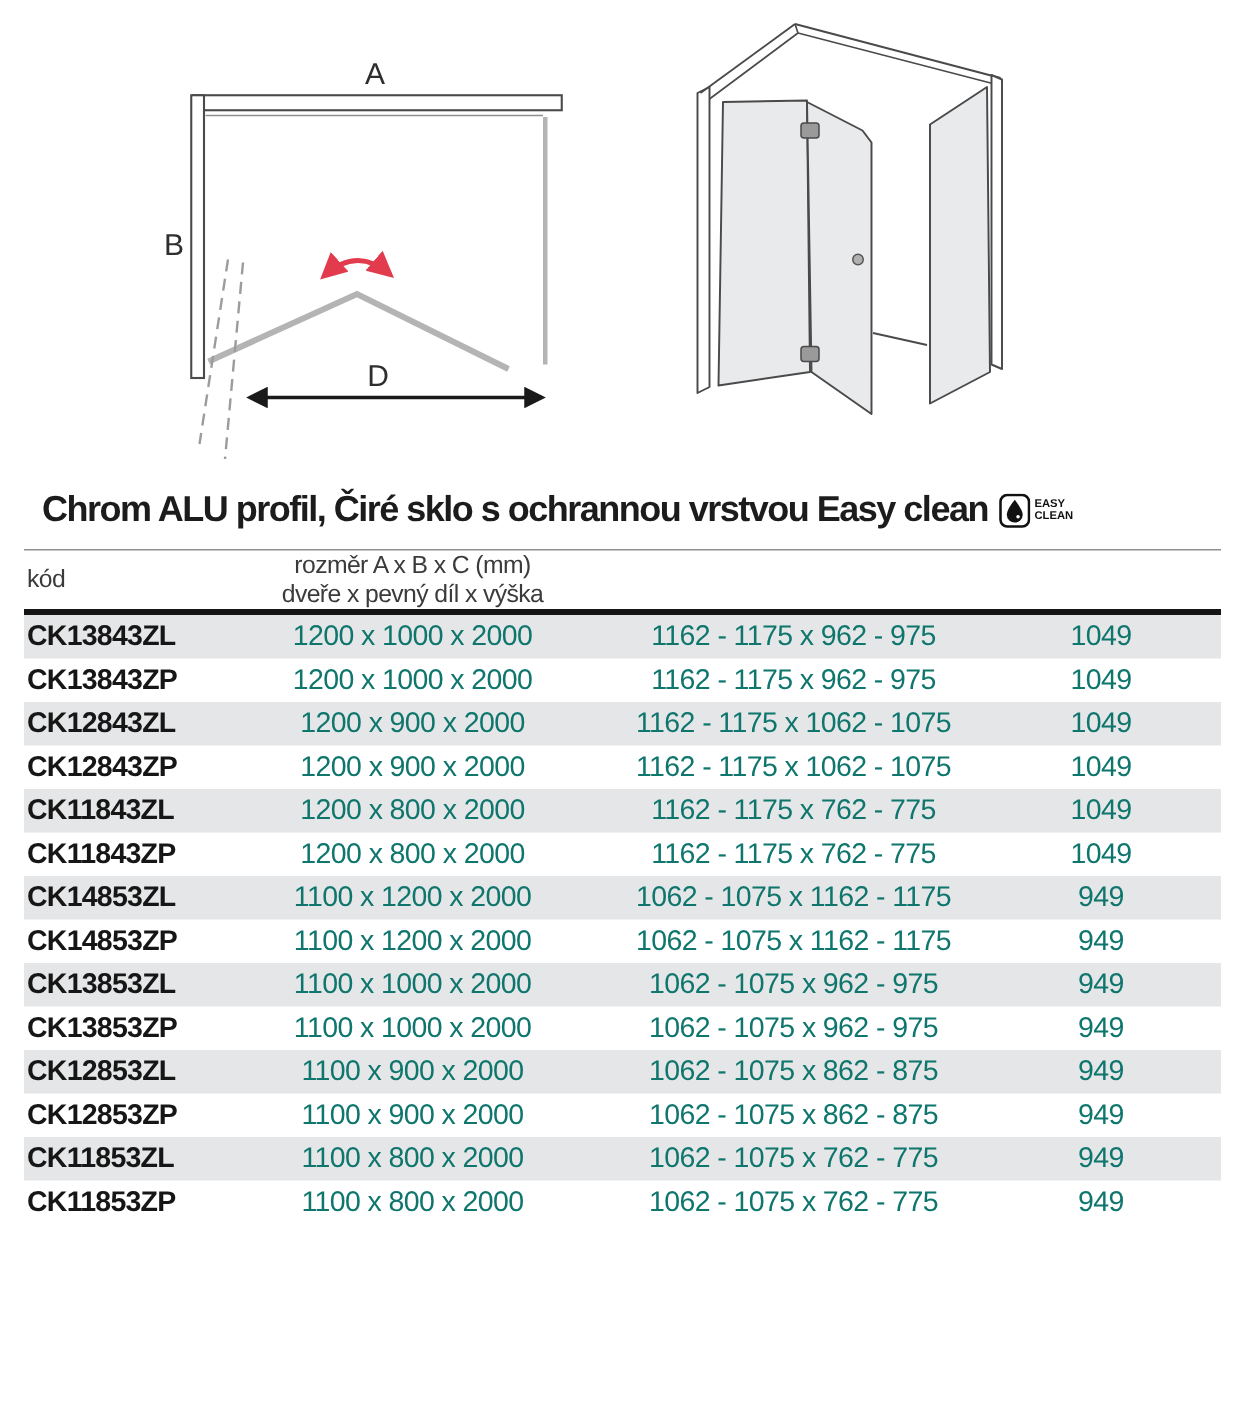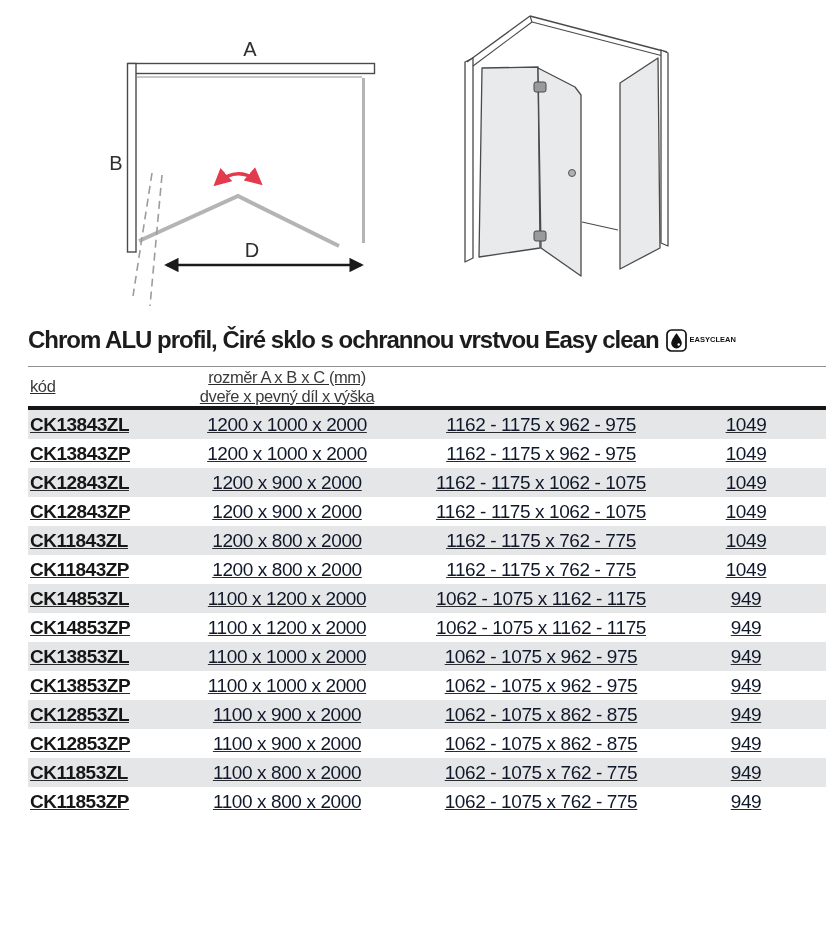--- a/index.html
+++ b/index.html
@@ -14,42 +14,42 @@
   .diagrams svg { position:absolute; left:0; top:0; }
   .diag-label { font-family:"Liberation Sans", sans-serif; }
 
   
   .title-row { position:absolute; left:28px; top:326px; width:798px;
                display:flex; align-items:center; }
   .page-title { font-size:24px; font-weight:bold; letter-spacing:-1px;
                 color:#1c1c1c; white-space:nowrap; }
   .easyclean { display:flex; align-items:center; margin-left:7px; }
   .ec-box { width:21px; height:23px; display:block; }
-  .ec-text { display:flex; flex-direction:row; margin-left:3px;
+  .ec-text { display:flex; flex-direction:column; margin-left:3px;
              font-size:7.5px; font-weight:bold; line-height:8px; color:#111;
              letter-spacing:0; }
 
   
-  .spec-table { position:absolute; left:28px; top:366px; width:798px;text-decoration:underline; }
+  .spec-table { position:absolute; left:16px; top:366px; width:798px; }
   .thead { display:flex; align-items:stretch; height:44px;
            border-top:1px solid #8f8f8f; border-bottom:4px solid #151515; }
   .th { display:flex; flex-direction:column; justify-content:center;
         font-size:16.5px; letter-spacing:-0.4px; color:#3b3b3b; line-height:19px; }
   .th.left { align-items:flex-start; padding-left:2px; }
   .th.center { align-items:center; text-align:right; }
 
   .c1 { width:130px; }
   .c2 { width:258px; }
   .c3 { width:250px; }
   .c4 { width:160px; }
 
   .tbody { width:798px; }
   .trow { display:flex; align-items:center; height:29px; }
   .tbody .trow:nth-child(odd) { background:#e5e6e7; }
-  .td { font-size:19px; letter-spacing:-0.4px; color:#0f172a;
+  .td { font-size:19px; letter-spacing:-0.4px; color:#0f766e;
         white-space:nowrap; }
   .td.code { font-weight:bold; letter-spacing:-0.5px; color:#161616;
              text-align:left; padding-left:2px; }
   .td.center { text-align:center; }
 </style>
 </head>
 <body>
 
 <div class="page">
 

